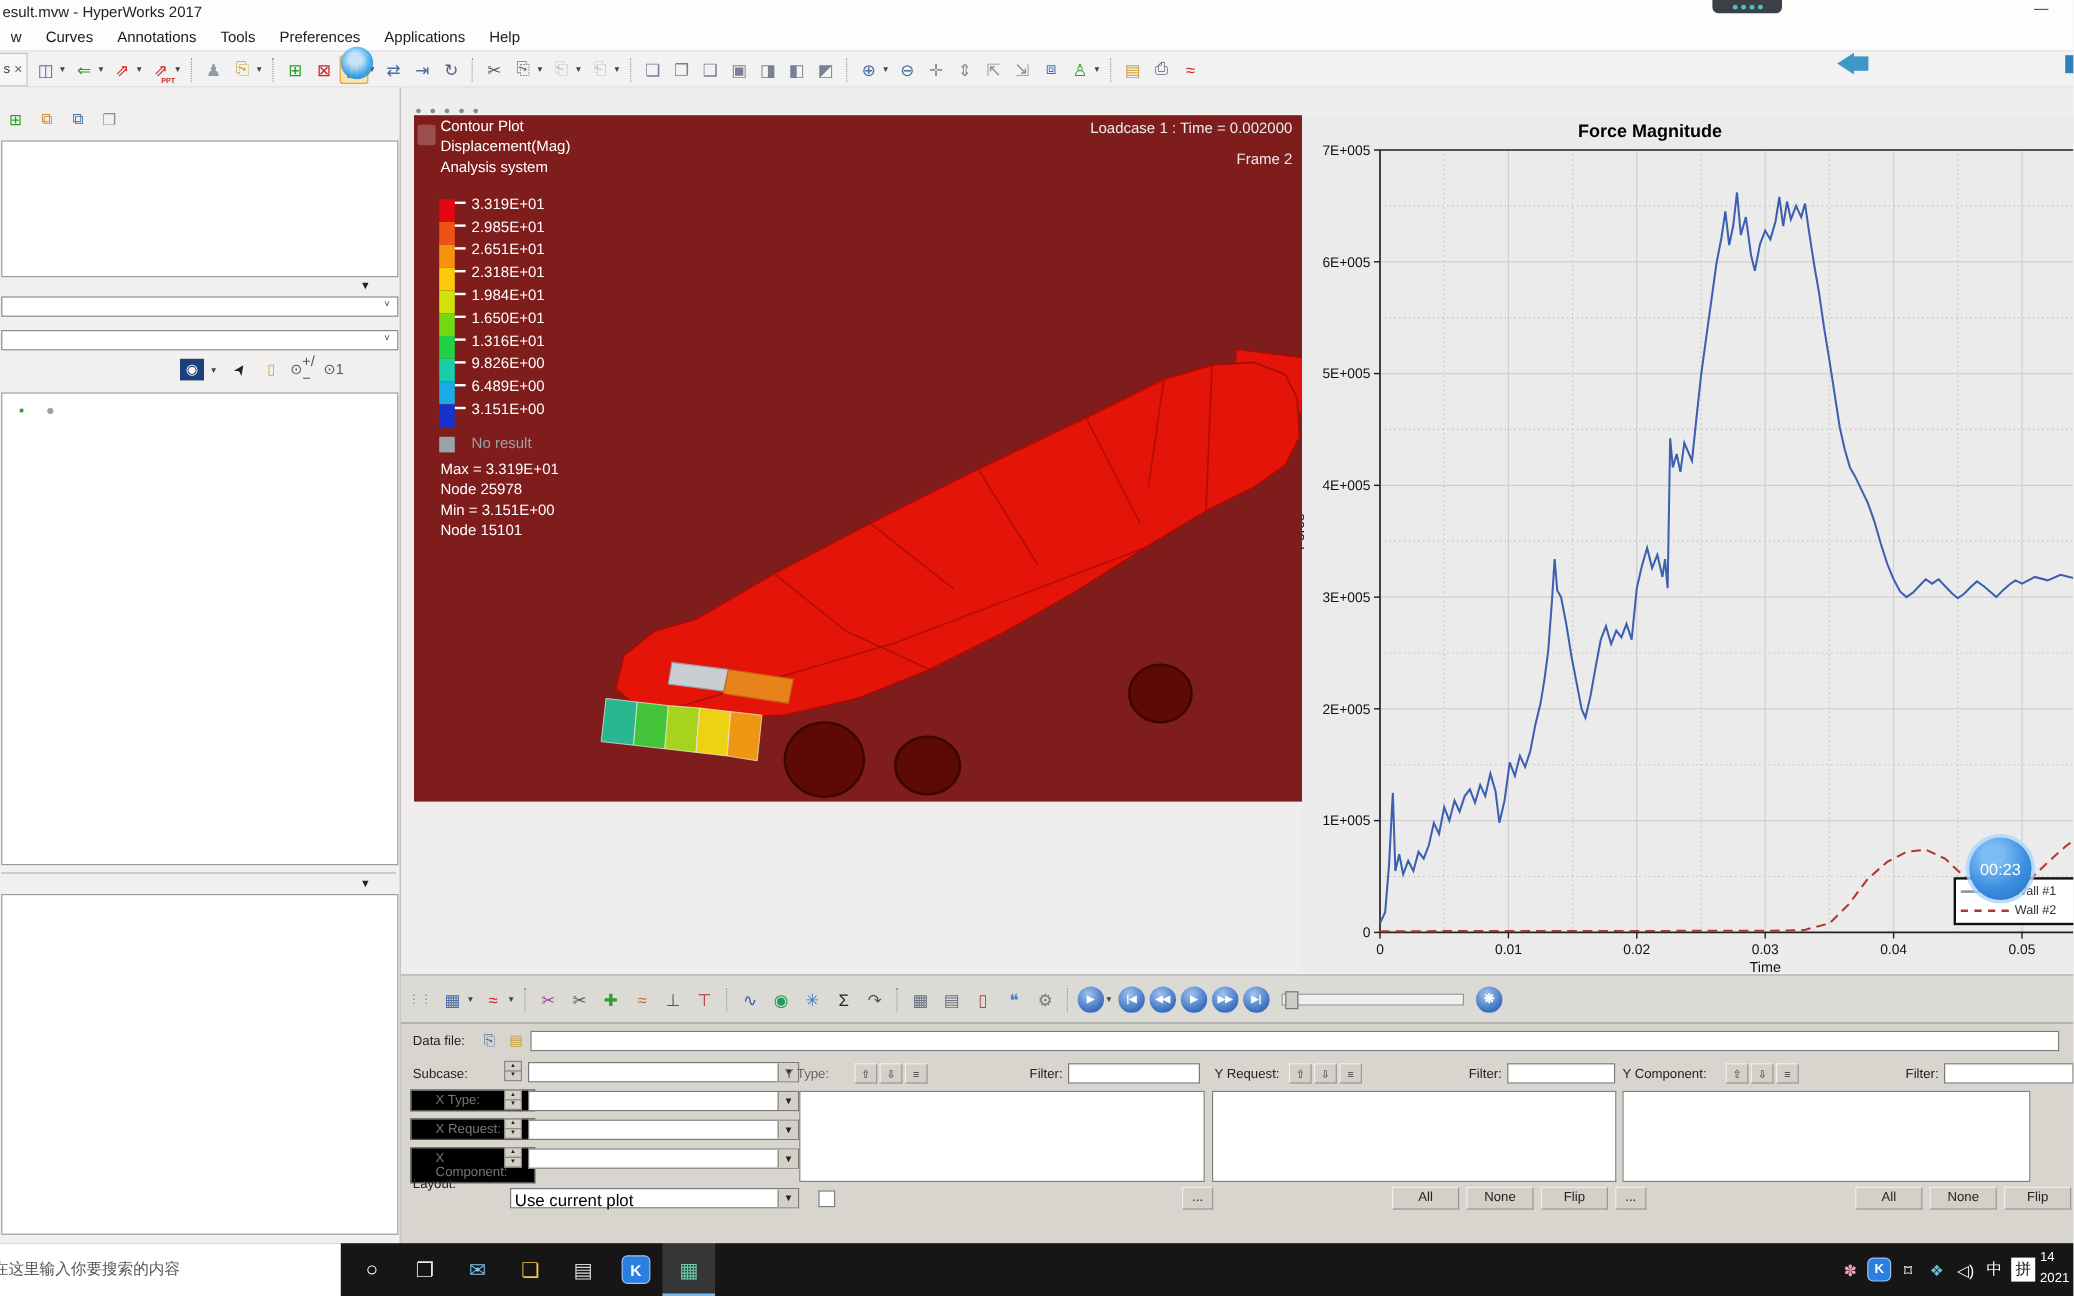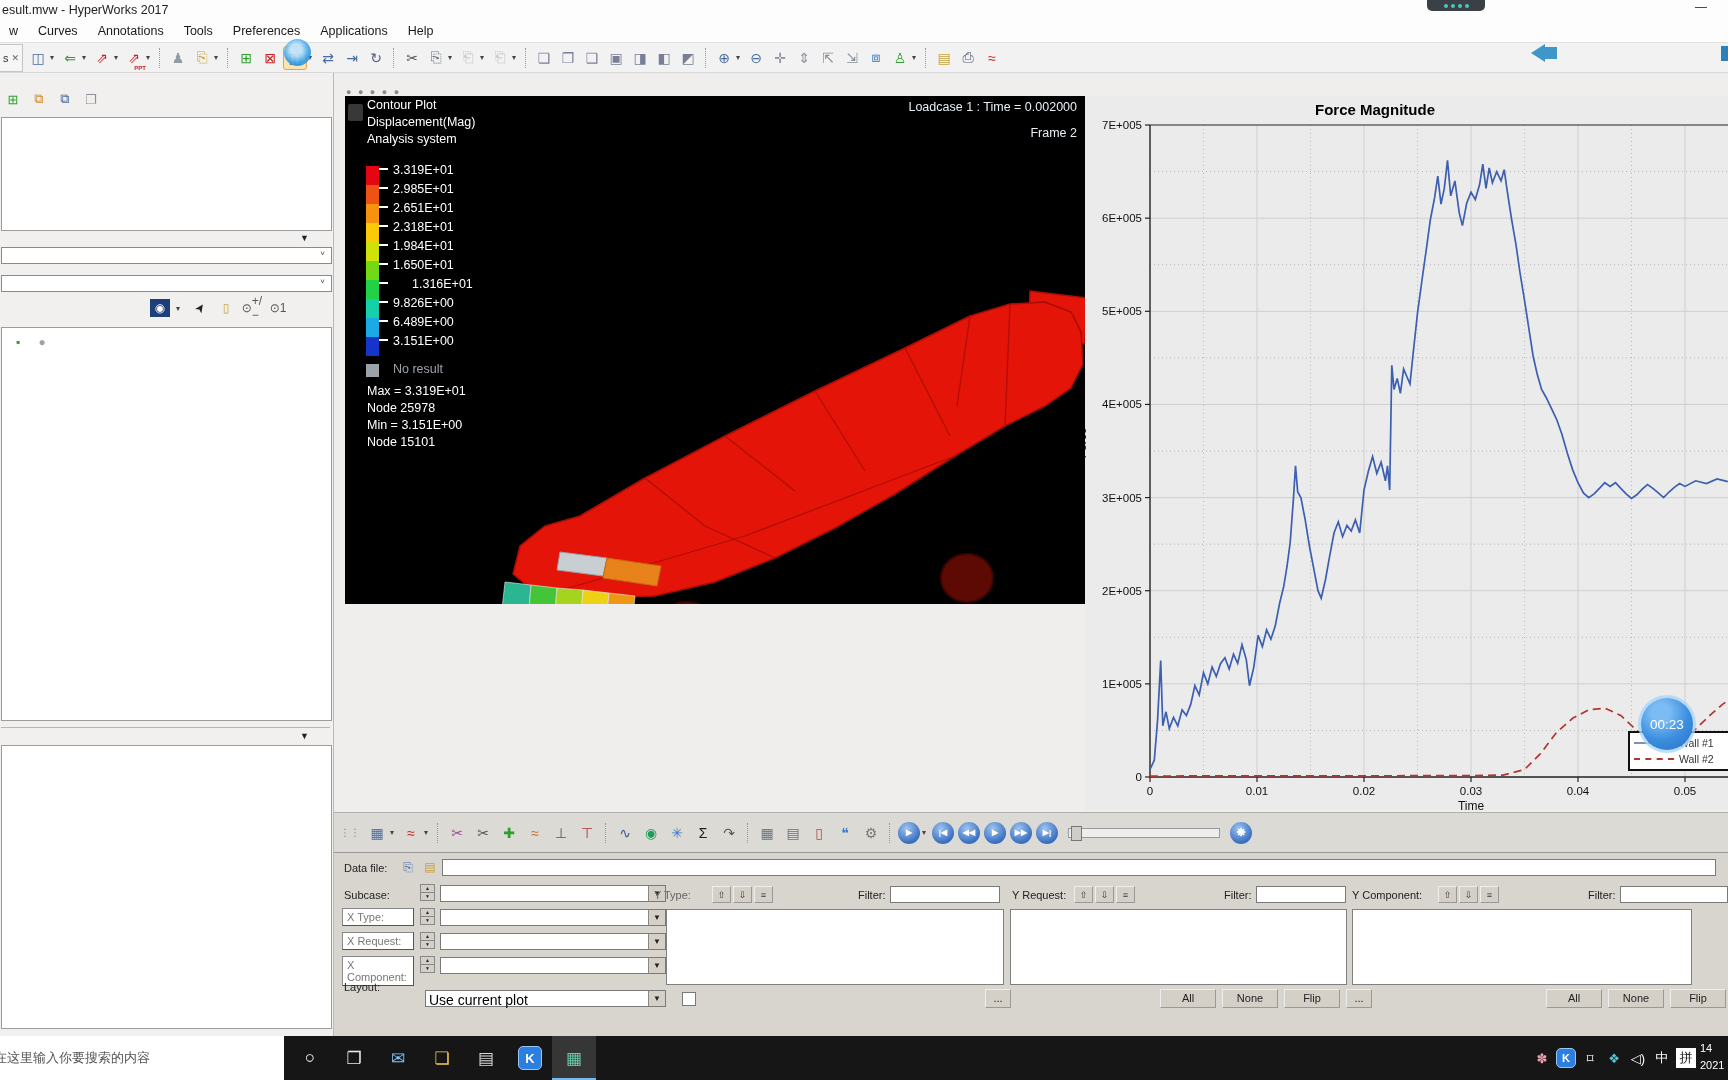--- a/index.html
+++ b/index.html
@@ -38,21 +38,21 @@
   #left-panel{left:0;top:0px;width:333px;height:963px;background:#f1f0ee;border-right:1px solid #b9b9b9;}
   .lp-iconrow{left:2px;top:16px;display:flex;gap:4px;}
   .lp-ic{width:22px;height:20px;border-radius:2px;display:flex;align-items:center;justify-content:center;font-size:13px;}
   .lp-white{background:#fff;border:1px solid #9c9c9c;}
   .lp-combo{height:15px;background:#fff;border:1px solid #8a8a8a;position:absolute;left:1px;width:329px;}
   .lp-combo .arr{position:absolute;right:1px;top:1px;width:15px;height:12px;font-size:8px;color:#444;text-align:center;}
   .collapse-arrow{position:absolute;right:24px;font-size:9px;color:#222;}
   .lp-toolrow{position:absolute;left:150px;top:226px;display:flex;gap:6px;align-items:center;}
   .lp-tool{width:20px;height:18px;display:flex;align-items:center;justify-content:center;font-size:12px;}
   
-  #viewport{left:345px;top:23px;width:740px;height:508px;background:#000000;overflow:hidden;}
+  #viewport{left:345px;top:23px;width:740px;height:572px;background:#7f1d1d;overflow:hidden;}
   #vp-grip{left:346px;top:14px;font-size:9px;color:#8a8a8a;letter-spacing:2px;}
   #page-header{left:428px;right:0;top:2px;text-align:center;font-size:14px;font-weight:bold;color:#000;}
   .contour-line{position:absolute;left:22px;color:#fff;font-size:12.5px;white-space:nowrap;}
   .loadcase-line{position:absolute;right:8px;color:#e8eef4;font-size:12.5px;text-align:right;white-space:nowrap;}
   .lvl-swatch{position:absolute;left:21px;width:13px;height:19px;}
   .lvl-tick{position:absolute;left:34px;width:9px;height:2px;background:#fff;}
   .lvl-label{position:absolute;left:48px;color:#fff;font-size:12.5px;}
   #panel-page-icon{left:3px;top:8px;width:15px;height:17px;background:rgba(255,255,255,.22);border-radius:2px;}
   
   .triad-label{position:absolute;color:#fff;font-size:11px;}
@@ -72,22 +72,22 @@
   #plot-toolbar{left:334px;top:739px;width:1394px;height:40px;background:#dcdad4;border-top:1px solid #b0b0b0;
       display:flex;align-items:center;padding-left:6px;box-sizing:border-box;}
   .pt-icon{width:24px;height:24px;margin:0 1px;display:flex;align-items:center;justify-content:center;font-size:14px;flex:none;}
   .pt-round{width:22px;height:22px;border-radius:50%;margin:0 2px;display:flex;align-items:center;justify-content:center;
       background:radial-gradient(circle at 40% 30%, #9fc4ef, #3a6fc0 70%);color:#fff;font-size:8px;font-weight:bold;flex:none;}
   #pt-slider{width:150px;height:8px;background:#eee;border:1px solid #999;margin:0 8px;position:relative;flex:none;}
   #pt-slider .thumb{position:absolute;left:2px;top:-3px;width:9px;height:13px;background:#cfcdc8;border:1px solid #777;}
   
   #bottom-panel{left:334px;top:779px;width:1394px;height:184px;background:#d8d5cf;border-top:1px solid #9a9a9a;font-size:11px;color:#222;}
   .bp-label{position:absolute;white-space:nowrap;}
-  .bp-btnlabel{position:absolute;background:#ffffff;border:1px solid #888;border-right-color:#555;border-bottom-color:#555;
-      color:#777;padding:2px 4px;}
+  .bp-btnlabel{position:absolute;background:#000000;border:1px solid #888;border-right-color:#555;border-bottom-color:#555;
+      color:#777;padding:2px 20px;}
   .bp-input{position:absolute;background:#fff;border:1px solid #7a7a7a;height:15px;}
   .bp-combo{position:absolute;background:#fff;border:1px solid #7a7a7a;height:15px;}
   .bp-combo .cbtn{position:absolute;right:0;top:0;width:16px;height:15px;background:#d4d0c8;border-left:1px solid #888;
       text-align:center;font-size:8px;color:#222;line-height:15px;}
   .bp-combo .cval{position:absolute;left:3px;top:1px;font-size:14px;color:#000;}
   .spinner{position:absolute;width:15px;height:17px;}
   .spinner i{position:absolute;left:0;width:13px;height:7px;background:#d4d0c8;border:1px solid #888;font-size:5px;
       text-align:center;line-height:7px;color:#222;font-style:normal;}
   .sortbtns{position:absolute;display:flex;gap:2px;}
   .sortbtn{width:17px;height:15px;background:#d4d0c8;border:1px solid #999;border-top-color:#eee;border-left-color:#eee;
@@ -252,21 +252,21 @@
         <div class="lvl-tick" style="top: 129px;"></div>
         <div class="lvl-label" style="top: 124px;">2.318E+01</div>
         <div class="lvl-swatch" style="top: 146px; background: rgb(207, 227, 10);"></div>
         <div class="lvl-tick" style="top: 148px;"></div>
         <div class="lvl-label" style="top: 143px;">1.984E+01</div>
         <div class="lvl-swatch" style="top: 165px; background: rgb(114, 217, 20);"></div>
         <div class="lvl-tick" style="top: 167px;"></div>
         <div class="lvl-label" style="top: 162px;">1.650E+01</div>
         <div class="lvl-swatch" style="top: 184px; background: rgb(35, 209, 70);"></div>
         <div class="lvl-tick" style="top: 186px;"></div>
-        <div class="lvl-label" style="top: 181px; margin-left: 19px;">1.316E+01</div>
+        <div class="lvl-label" style="top: 181px;">1.316E+01</div>
         <div class="lvl-swatch" style="top: 203px; background: rgb(21, 208, 168);"></div>
         <div class="lvl-tick" style="top: 205px;"></div>
         <div class="lvl-label" style="top: 200px;">9.826E+00</div>
         <div class="lvl-swatch" style="top: 222px; background: rgb(28, 170, 228);"></div>
         <div class="lvl-tick" style="top: 224px;"></div>
         <div class="lvl-label" style="top: 219px;">6.489E+00</div>
         <div class="lvl-swatch" style="top: 241px; background: rgb(22, 51, 204);"></div>
         <div class="lvl-tick" style="top: 243px;"></div>
         <div class="lvl-label" style="top: 238px;">3.151E+00</div>
         <div class="lvl-swatch" style="top: 268px; height: 13px; background: rgb(154, 162, 170);"></div>

